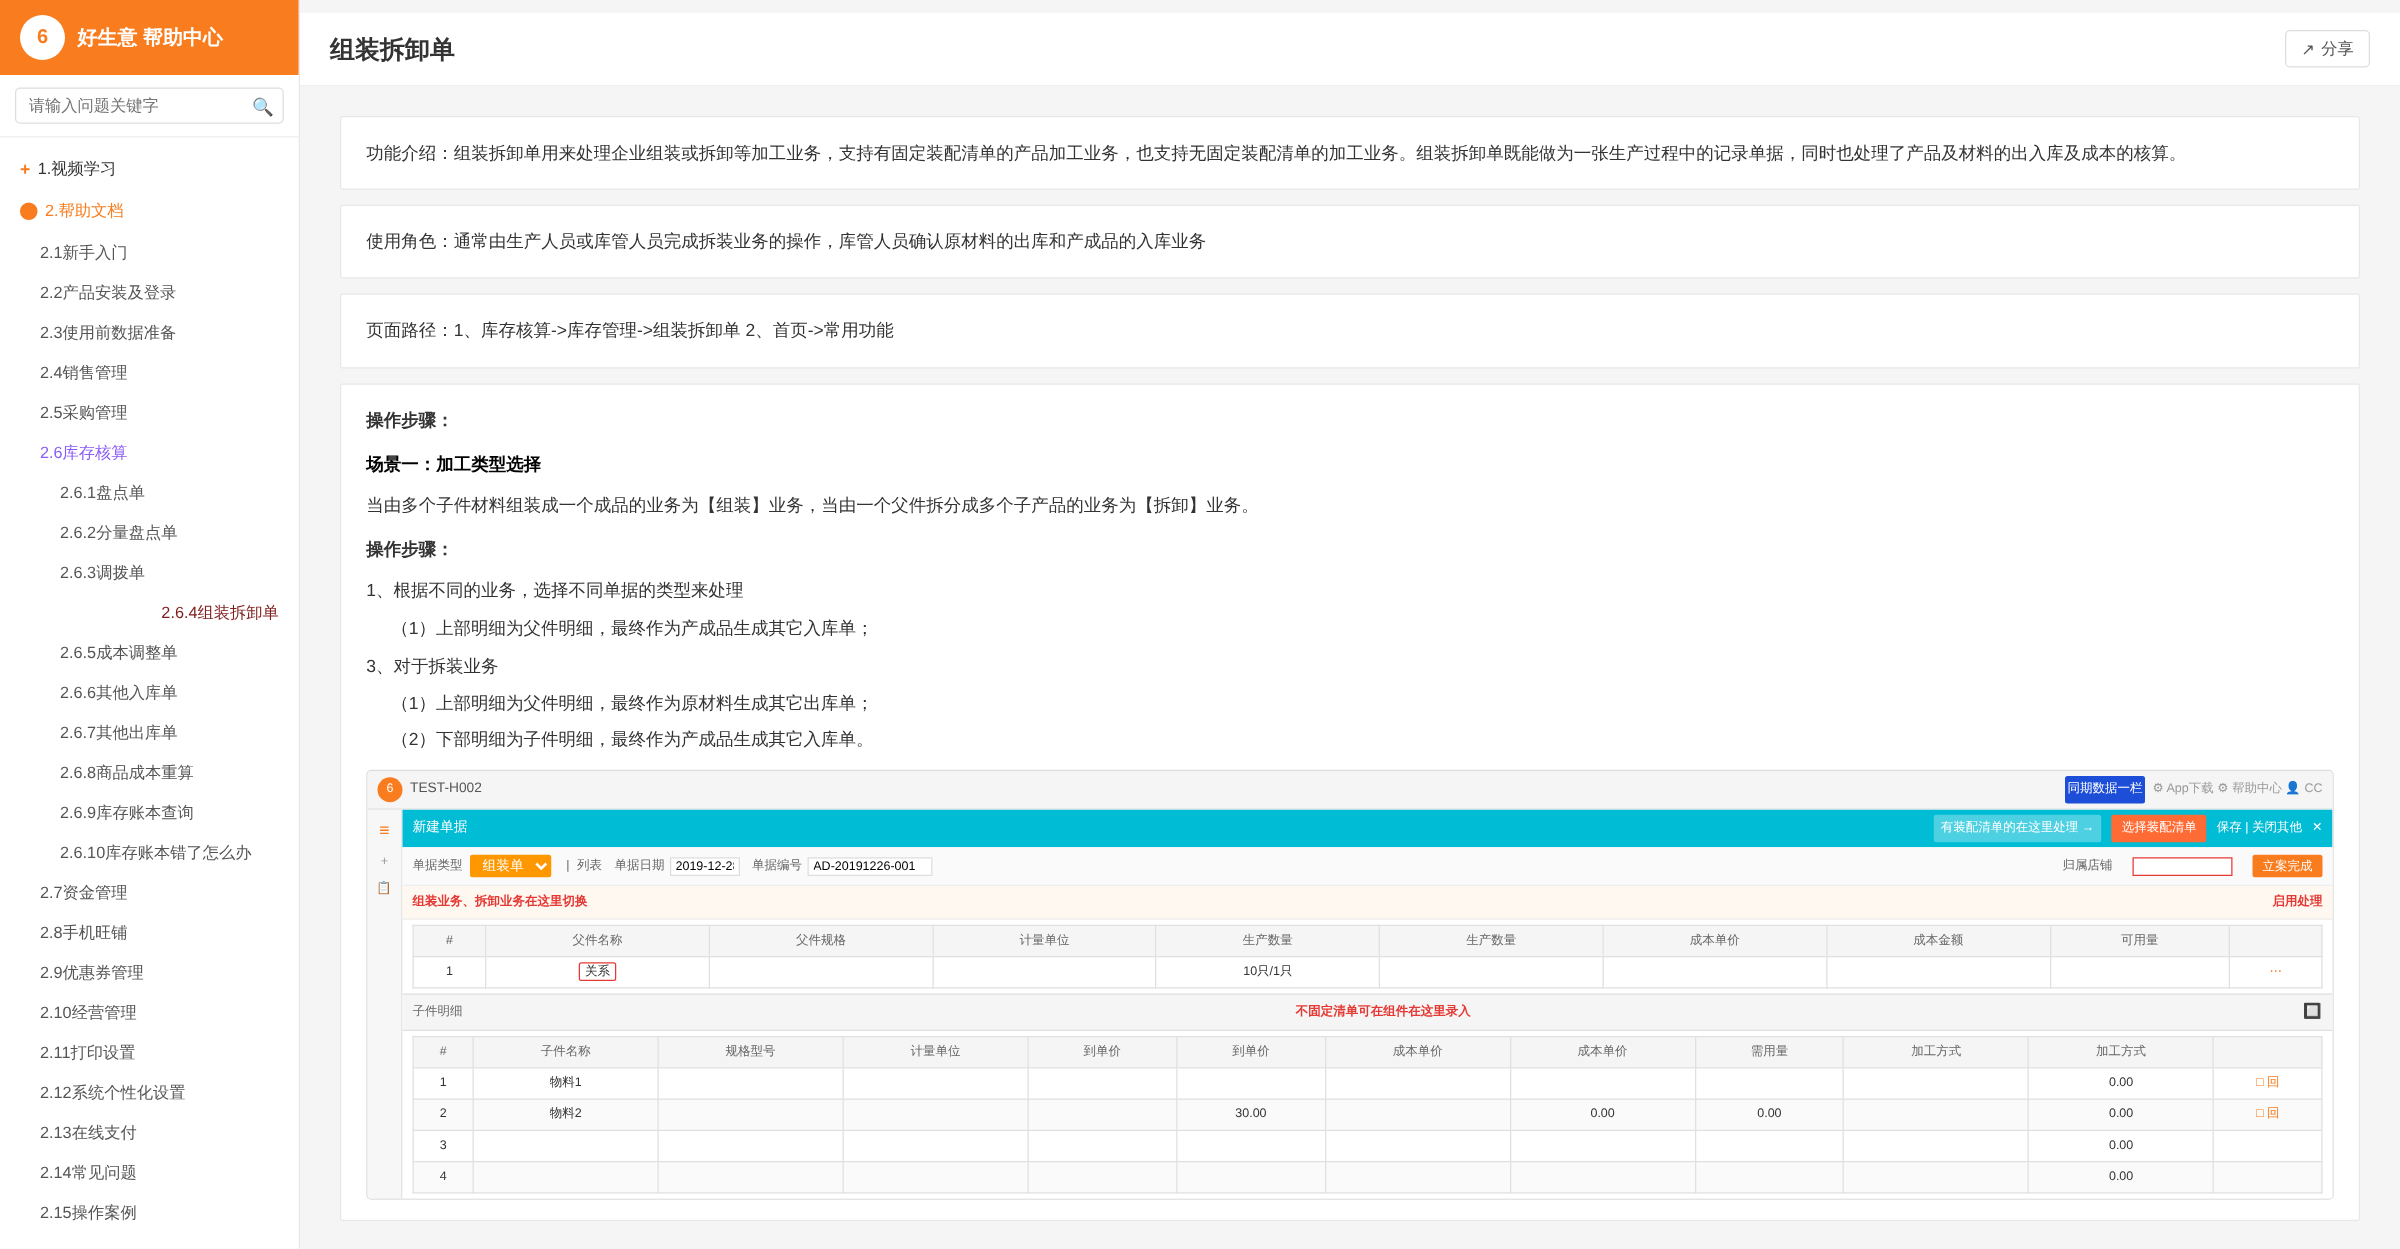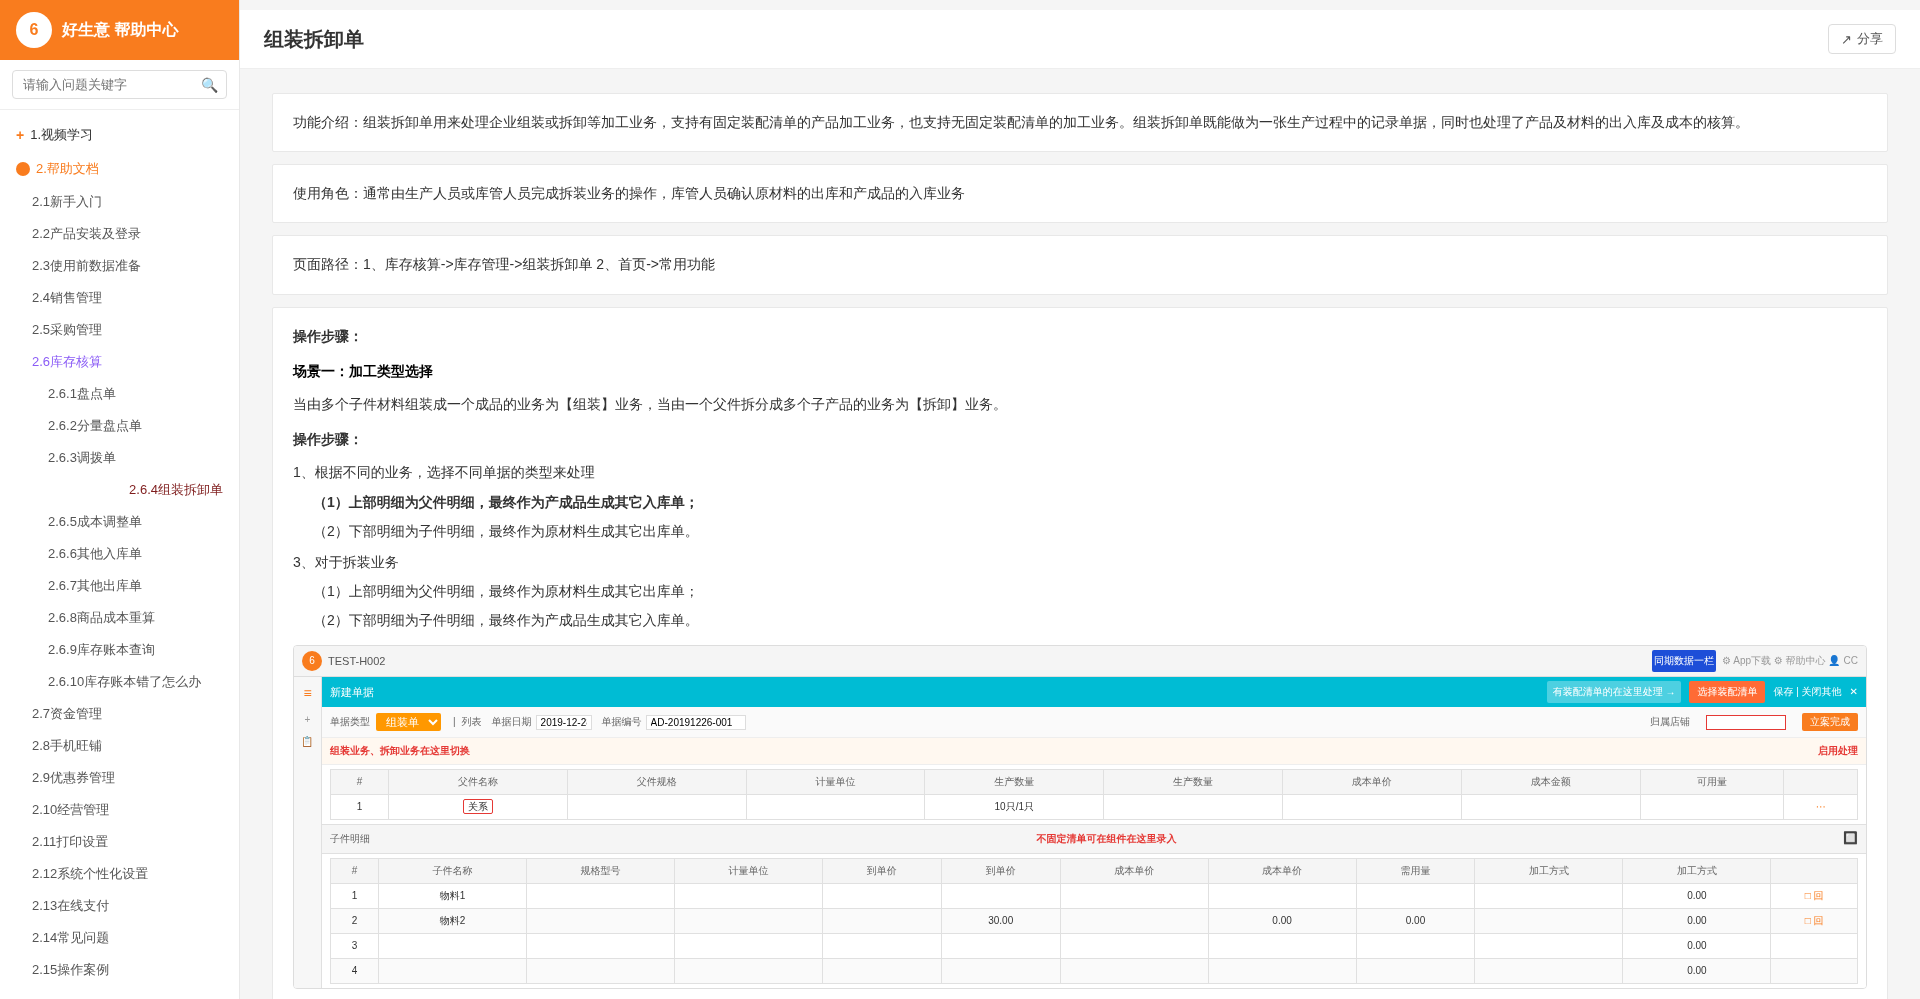--- a/index.html
+++ b/index.html
@@ -351,22 +351,21 @@
     <div class="content-card">
       <p class="bold">操作步骤：</p>
 
       <p class="scenario-title bold" style="margin-top:10px;">场景一：加工类型选择</p>
       <p>当由多个子件材料组装成一个成品的业务为【组装】业务，当由一个父件拆分成多个子产品的业务为【拆卸】业务。</p>
 
       <p style="margin-top:10px; font-weight:bold;">操作步骤：</p>
 
       <div class="steps-list">
         <p>1、根据不同的业务，选择不同单据的类型来处理</p>
-        <p style="padding-left:20px;font-weight:bold;">（1）上部明细为父件明细，最终作为产成品生成其它入库单；</p>
-        <p style="padding-left:20px;">（2）下部明细为子件明细，最终作为原材料生成其它出库单。</p>
+        <p style="padding-left:20px;">（1）上部明细为父件明细，最终作为产成品生成其它入库单；</p>
         <p style="margin-top:6px;">3、对于拆装业务</p>
         <p style="padding-left:20px;">（1）上部明细为父件明细，最终作为原材料生成其它出库单；</p>
         <p style="padding-left:20px;">（2）下部明细为子件明细，最终作为产成品生成其它入库单。</p>
       </div>
 
       <div class="screenshot-container">
 
         <div style="background:#f5f5f5; border-bottom:1px solid #ddd; padding:4px 8px; display:flex; align-items:center; gap:6px; font-size:11px;">
           <div style="background:#f97c1e; color:#fff; width:20px; height:20px; border-radius:50%; display:flex;align-items:center;justify-content:center; font-size:10px;">6</div>
           <span style="color:#555;">TEST-H002</span>

